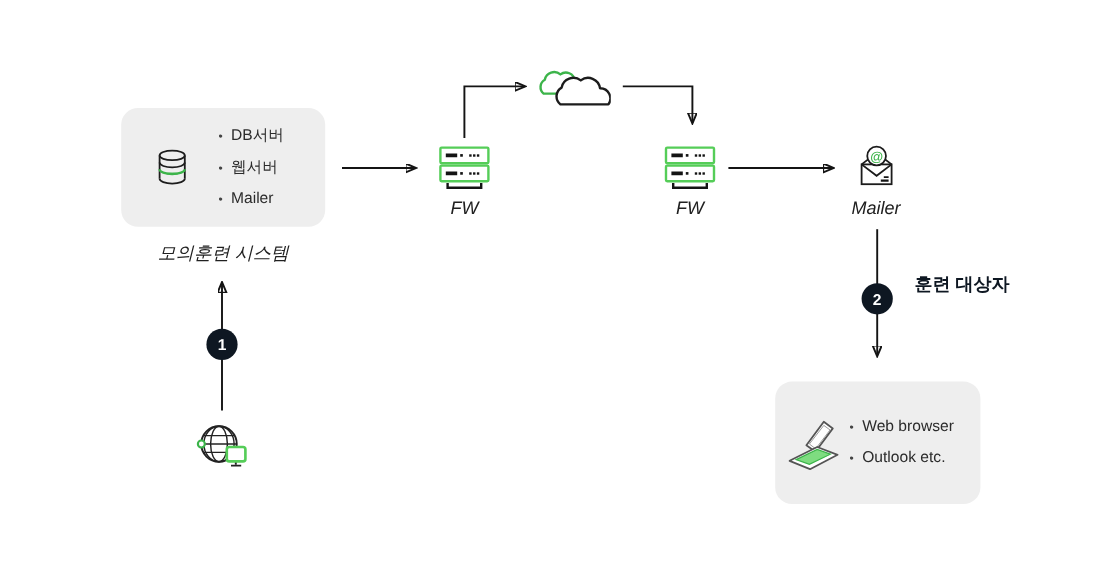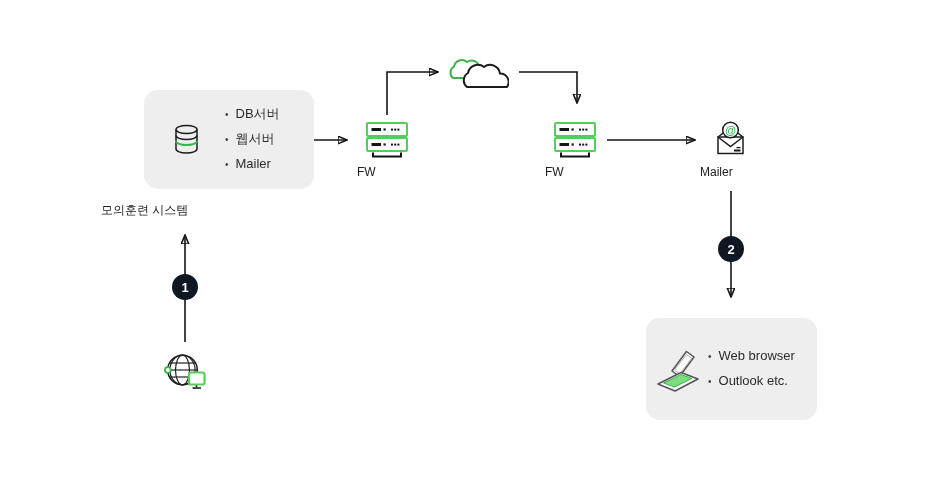--- a/index.html
+++ b/index.html
@@ -16,27 +16,27 @@
     position:relative;width:933px;height:480px;background:#fff;
     font-family:"Liberation Sans","DejaVu Sans",sans-serif;overflow:hidden;
     color:var(--text-dark);
   }
   .connectors{position:absolute;left:0;top:0;width:933px;height:480px;}
   .connectors path{stroke:var(--line-dark);stroke-width:1.6;fill:none;}
   .panel{
     position:absolute;background:var(--panel-gray);border-radius:14px;
     display:flex;align-items:center;box-sizing:border-box;
   }
-  .panel-system{left:101px;top:90px;width:170px;height:99px;padding-left:28px;gap:24px;margin-left:43px;}
+  .panel-system{left:101px;top:90px;width:170px;height:99px;padding-left:28px;gap:24px;}
   .panel-client{left:646px;top:318px;width:171px;height:102px;padding-left:6px;gap:8px;}
   .bullet-list{list-style:none;margin:0;padding:0;font-size:13px;line-height:24px;color:#2b2b2b;}
   .bullet-list li{display:flex;align-items:baseline;white-space:nowrap;}
   .bullet-list li::before{content:"\2022";font-size:10px;margin-right:7px;color:#444;}
   .caption{
-    position:absolute;font-size:12px;color:#202020;text-align:left;white-space:nowrap;
+    position:absolute;font-size:15px;color:#202020;text-align:center;white-space:nowrap;font-style:italic;
   }
   .cap-system{left:101px;top:202px;width:170px;}
   .cap-fw1{left:357px;top:165px;width:60px;}
   .cap-fw2{left:545px;top:165px;width:60px;}
   .cap-mailer{left:700px;top:165px;width:60px;}
   .icon{position:absolute;}
   .ic-fw1{left:365px;top:121px;}
   .ic-fw2{left:553px;top:121px;}
   .ic-cloud{left:447px;top:52px;}
   .ic-mail{left:714px;top:119px;}
@@ -142,20 +142,21 @@
     <path d="M4 18 L16.5 27.5 L29 18" class="st-dark"></path>
     <circle cx="16.5" cy="11" r="7.8" fill="#fff" stroke="#1c1c1c" stroke-width="1.5"></circle>
     <text x="16.5" y="14.8" text-anchor="middle" font-size="11" font-weight="bold" fill="var(--accent-green)">@</text>
     <path d="M20 31.5 H26.5" stroke="#141414" stroke-width="2"></path>
     <path d="M22.5 28.6 H26.5" stroke="#141414" stroke-width="1.3"></path>
   </svg>
   <div class="caption cap-mailer">Mailer</div>
 
   <div class="badge badge-2">2</div>
   <div class="step-text step2-text">
+    <div>훈련 대상자</div>
   </div>
 
   <div class="panel panel-client">
     <svg width="48" height="48" viewBox="0 0 48 48">
       <polygon points="20,26 34.5,6.5 42,12 27.5,31.5" class="st-mid" stroke-linejoin="round"></polygon>
       <polygon points="22.5,25 34.5,9.5 39.7,13.3 27.7,29" fill="#fff" stroke="#999" stroke-width="0.8"></polygon>
       <polygon points="6,39 29,27.5 46,34 23,46" class="st-mid" stroke-linejoin="round"></polygon>
       <polygon points="11.5,38 29,29.5 40,33.5 22.5,42" fill="var(--accent-green-light)" stroke="var(--accent-green)" stroke-width="1"></polygon>
     </svg>
     <ul class="bullet-list">

